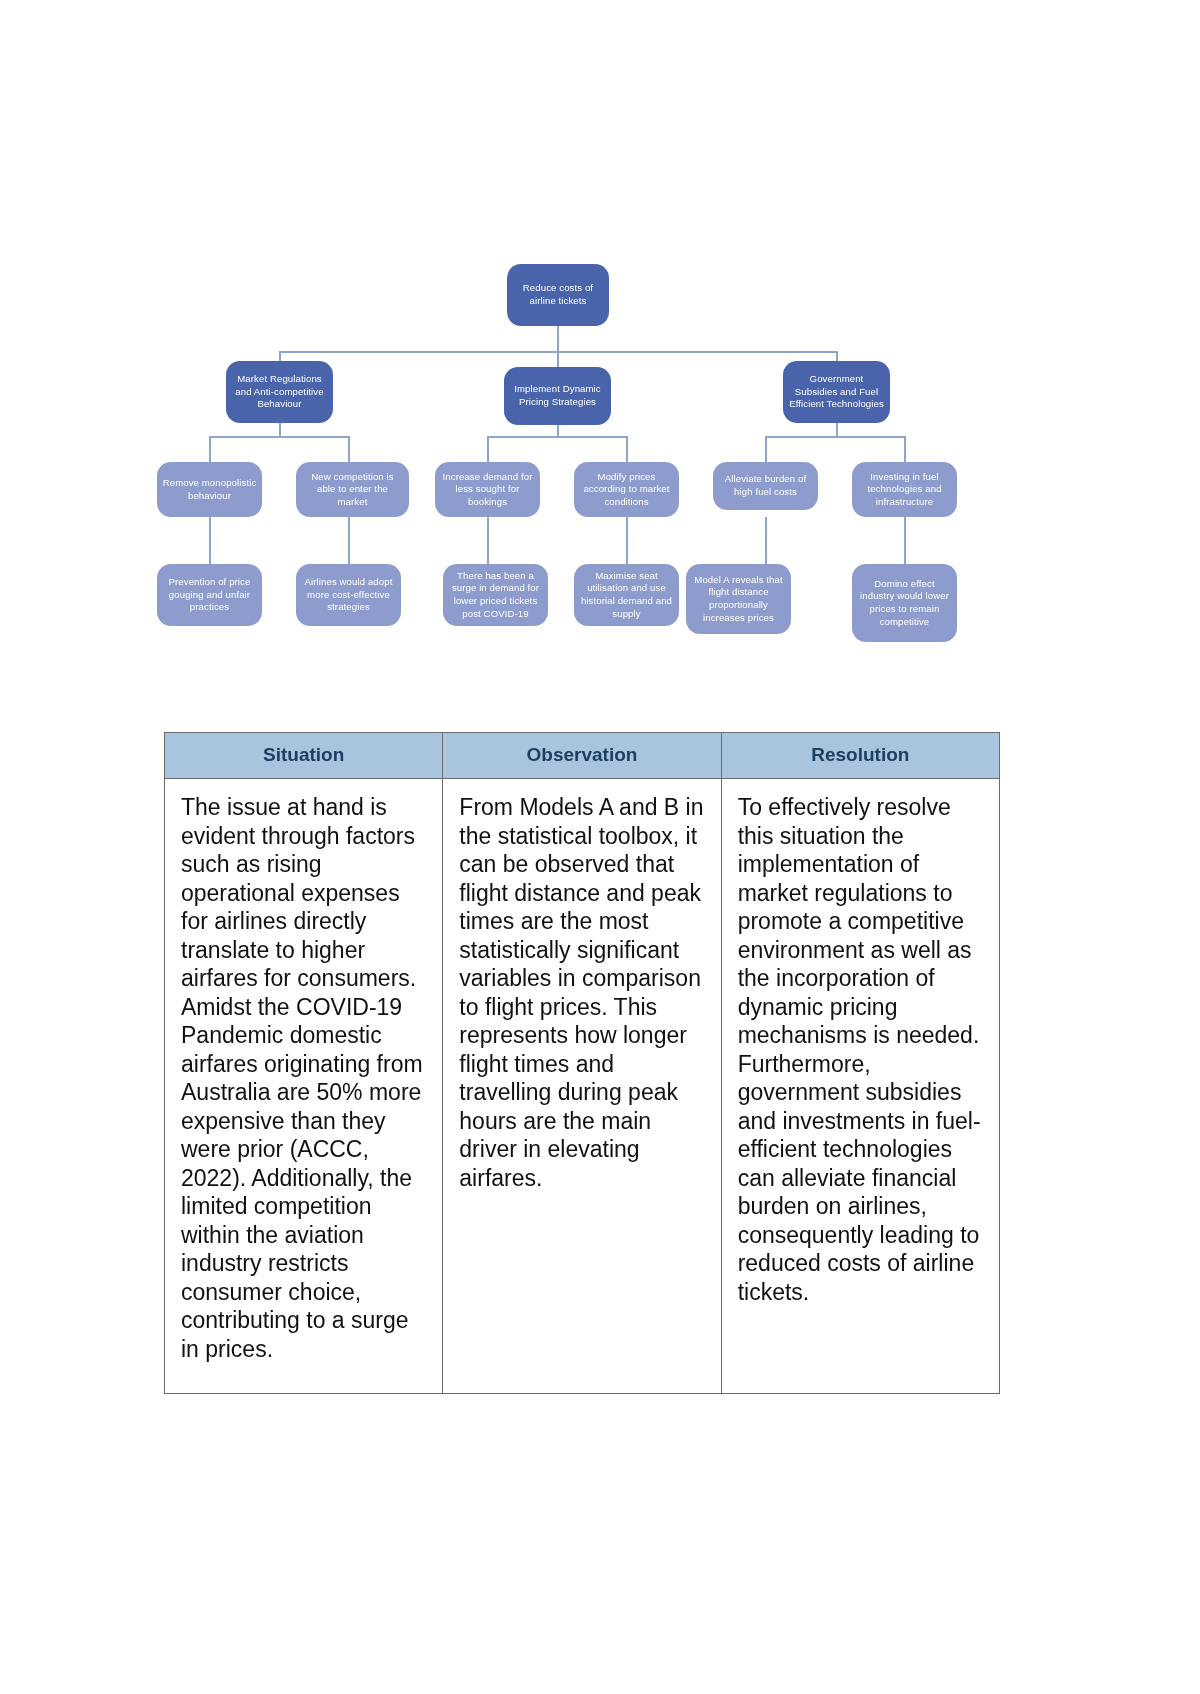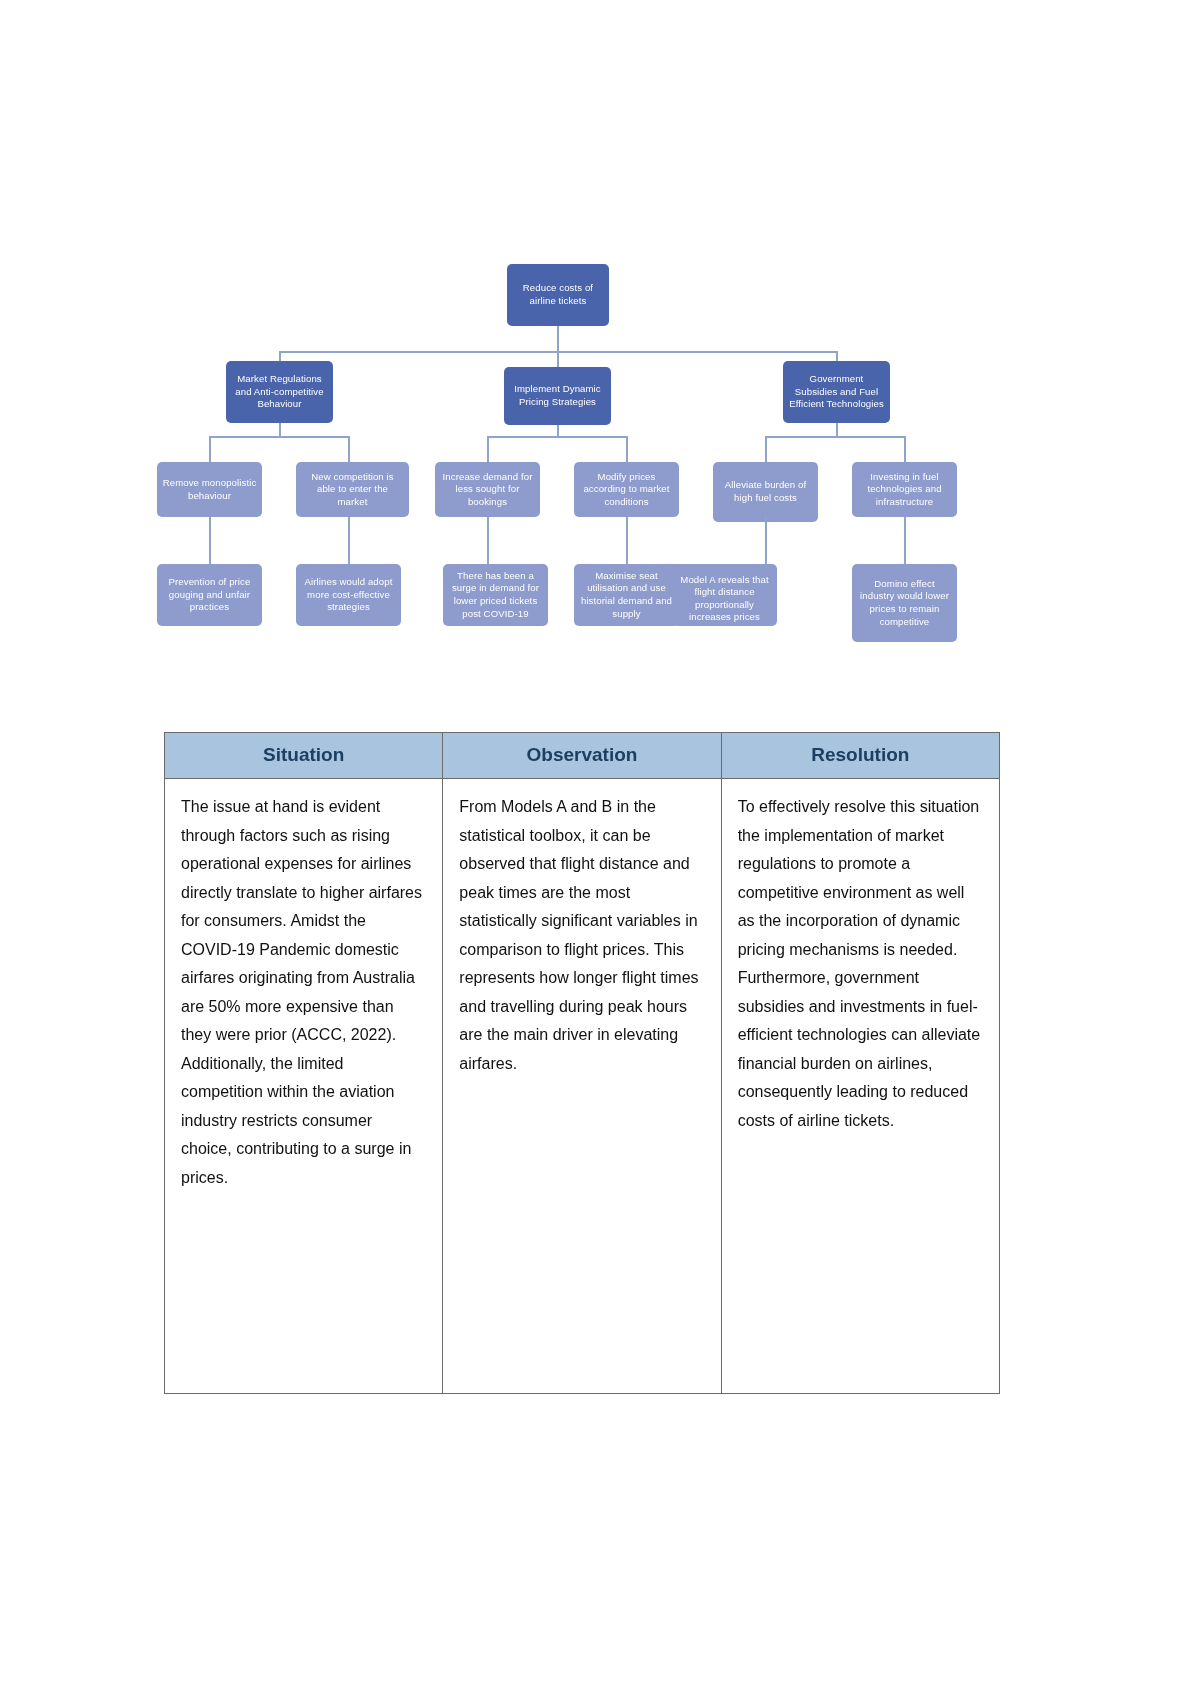--- a/index.html
+++ b/index.html
@@ -44,21 +44,21 @@
   .diagram {
     position: absolute;
     top: 250px;
     left: 0;
     width: 1200px;
     height: 400px;
   }
   .node {
     position: absolute;
     box-sizing: border-box;
-    border-radius: 5px;
+    border-radius: 14px;
     color: #ffffff;
     text-align: center;
     font-size: 9.6px;
     line-height: 12.6px;
     display: flex;
     align-items: center;
     justify-content: center;
     padding: 2px 5px;
     letter-spacing: 0.1px;
   }
@@ -106,21 +106,21 @@
     color: #1c3f63;
     font-size: 19px;
     font-weight: bold;
     text-align: center;
     padding: 11px 6px 12px 6px;
   }
   table.sor td {
     border: 1px solid #6b6b6b;
     vertical-align: top;
     padding: 14px 16px 20px 16px;
-    font-size: 16px;
+    font-size: 23px;
     line-height: 28.5px;
     color: #111111;
     height: 580px;
   }
 </style>
 </head>
 <body>
 
 <div class="page">
 
@@ -167,21 +167,21 @@
     </div>
     <div class="node lvl3" style="left:296px; top:212px; width:113px; height:55px;">
       <span>New competition is able to enter the market</span>
     </div>
     <div class="node lvl3" style="left:435px; top:212px; width:105px; height:55px;">
       <span>Increase demand for less sought for bookings</span>
     </div>
     <div class="node lvl3" style="left:574px; top:212px; width:105px; height:55px;">
       <span>Modify prices according to market conditions</span>
     </div>
-    <div class="node lvl3" style="left:713px; top:212px; width:105px; height:60px;">
+    <div class="node lvl3" style="left:713px; top:212px; width:105px; height:48px;">
       <span>Alleviate burden of high fuel costs</span>
     </div>
     <div class="node lvl3" style="left:852px; top:212px; width:105px; height:55px;">
       <span>Investing in fuel technologies and infrastructure</span>
     </div>
 
     <div class="edge v" style="left:209px; top:267px; height:48px;"></div>
     <div class="edge v" style="left:348px; top:267px; height:48px;"></div>
     <div class="edge v" style="left:487px; top:267px; height:48px;"></div>
     <div class="edge v" style="left:626px; top:267px; height:48px;"></div>
@@ -193,21 +193,21 @@
     </div>
     <div class="node lvl4" style="left:296px; top:314px; width:105px; height:62px;">
       <span>Airlines would adopt more cost-effective strategies</span>
     </div>
     <div class="node lvl4" style="left:443px; top:314px; width:105px; height:62px;">
       <span>There has been a surge in demand for lower priced tickets post COVID-19</span>
     </div>
     <div class="node lvl4" style="left:574px; top:314px; width:105px; height:62px;">
       <span>Maximise seat utilisation and use historial demand and supply</span>
     </div>
-    <div class="node lvl4" style="left:672px; top:314px; width:105px; height:62px;align-items:flex-end;">
+    <div class="node lvl4" style="left:686px; top:314px; width:105px; height:70px;">
       <span>Model A reveals that flight distance proportionally increases prices</span>
     </div>
     <div class="node lvl4" style="left:852px; top:314px; width:105px; height:78px;">
       <span>Domino effect industry would lower prices to remain competitive</span>
     </div>
 
   </div>
 
 
   <div class="table-wrap">

